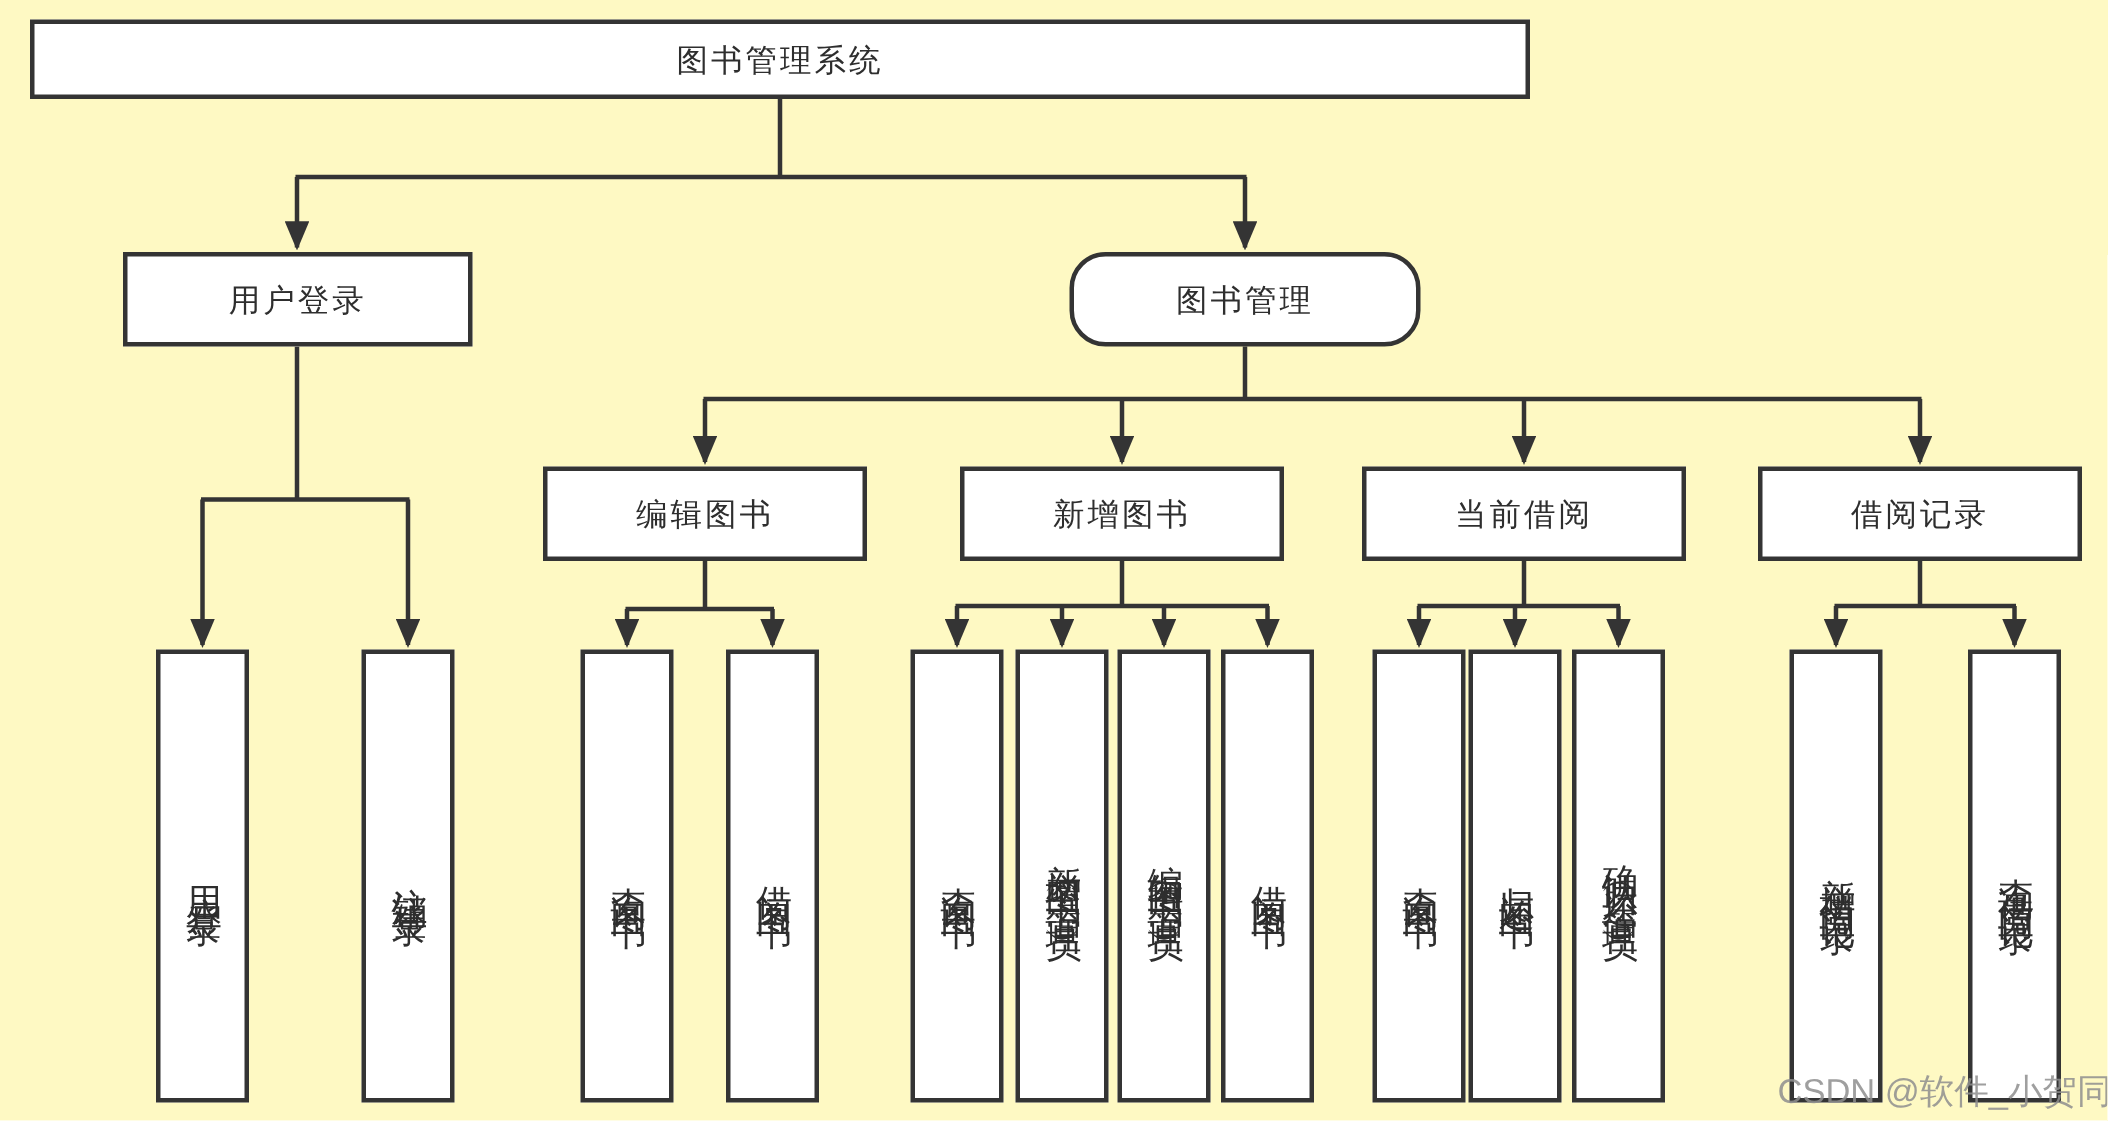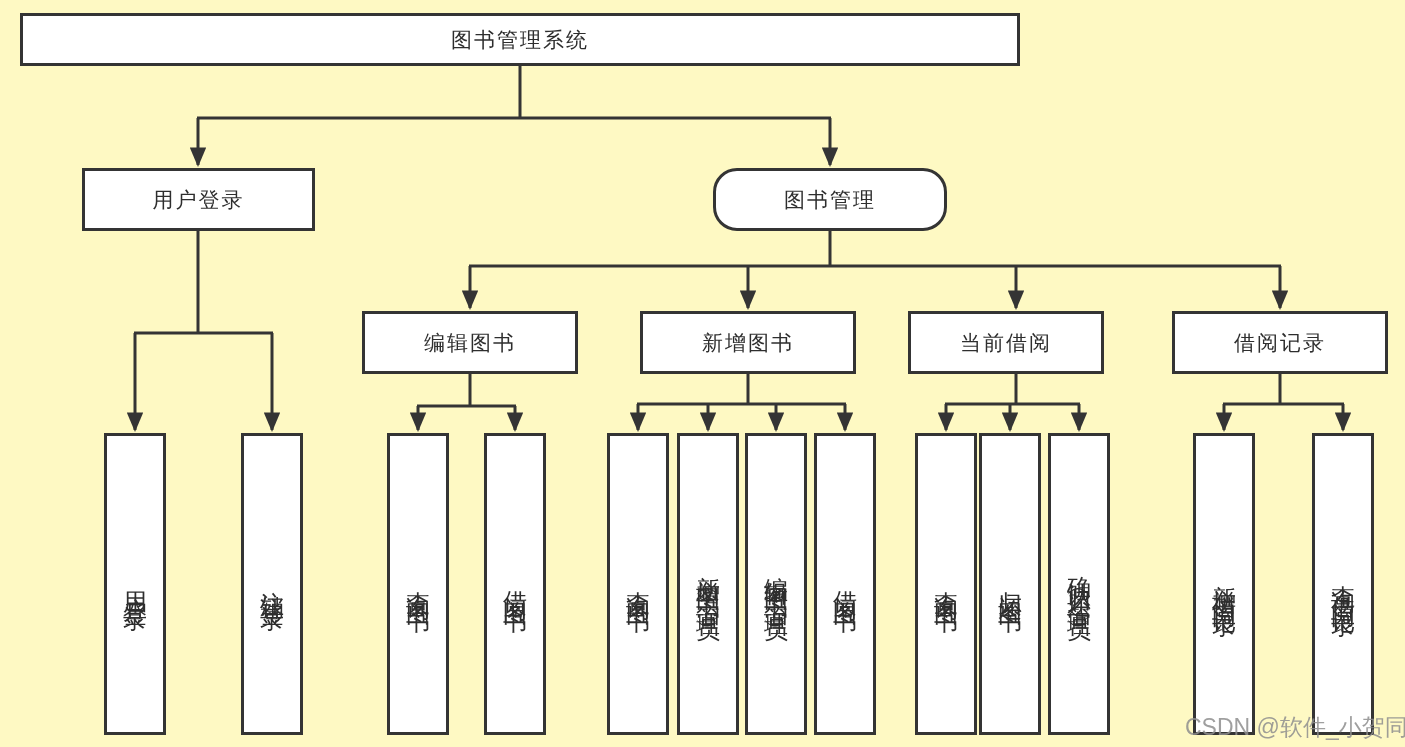--- a/index.html
+++ b/index.html
@@ -101,21 +101,21 @@
     <line x1="1343" y1="404" x2="1343" y2="430" stroke-width="3" marker-end="url(#arrow)" stroke="#343434"></line>
   </svg>
 
   <div class="node hbox root-box" style="left:20px; top:13px; width:1000px; height:53px;">图书管理系统</div>
 
   <div class="node hbox" style="left:82px; top:168px; width:233px; height:63px;">用户登录</div>
   <div class="node hbox" style="left:713px; top:168px; width:234px; height:63px;border-radius:24px;">图书管理</div>
 
   <div class="node hbox" style="left:362px; top:311px; width:216px; height:63px;">编辑图书</div>
   <div class="node hbox" style="left:640px; top:311px; width:216px; height:63px;">新增图书</div>
-  <div class="node hbox" style="left:908px; top:311px; width:196px; height:63px;">当前借阅</div>
+  <div class="node hbox" style="left:908px; top:311px; width:216px; height:63px;">当前借阅</div>
   <div class="node hbox" style="left:1172px; top:311px; width:216px; height:63px;">借阅记录</div>
 
   <div class="node vbox" style="left:104px; top:433px; width:62px; height:302px;">用户登录</div>
   <div class="node vbox" style="left:241px; top:433px; width:62px; height:302px;">注销登录</div>
 
   <div class="node vbox" style="left:387px; top:433px; width:62px; height:302px;">查询图书</div>
   <div class="node vbox" style="left:484px; top:433px; width:62px; height:302px;">借阅图书</div>
 
   <div class="node vbox" style="left:607px; top:433px; width:62px; height:302px;">查询图书</div>
   <div class="node vbox" style="left:677px; top:433px; width:62px; height:302px;">新增图书（管理员）</div>

